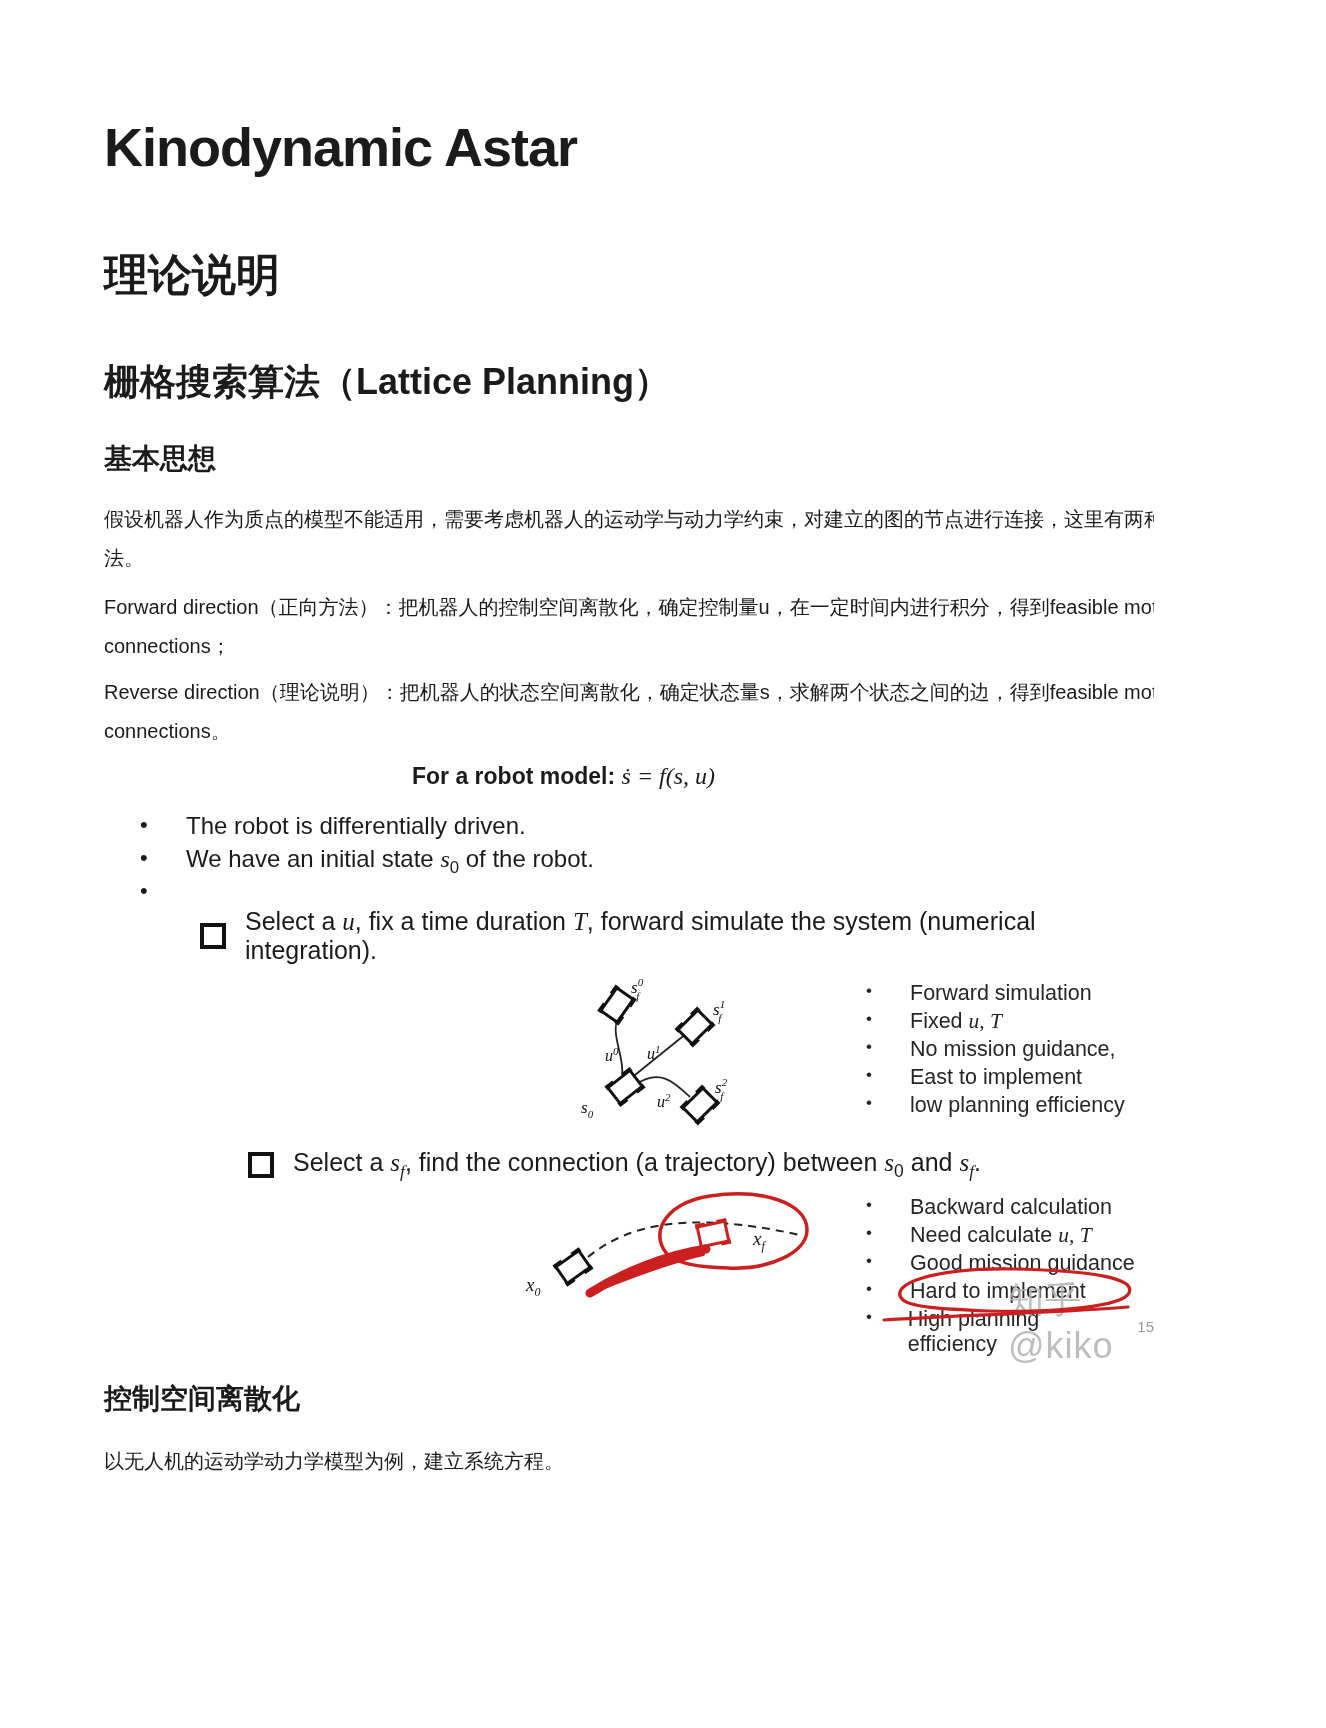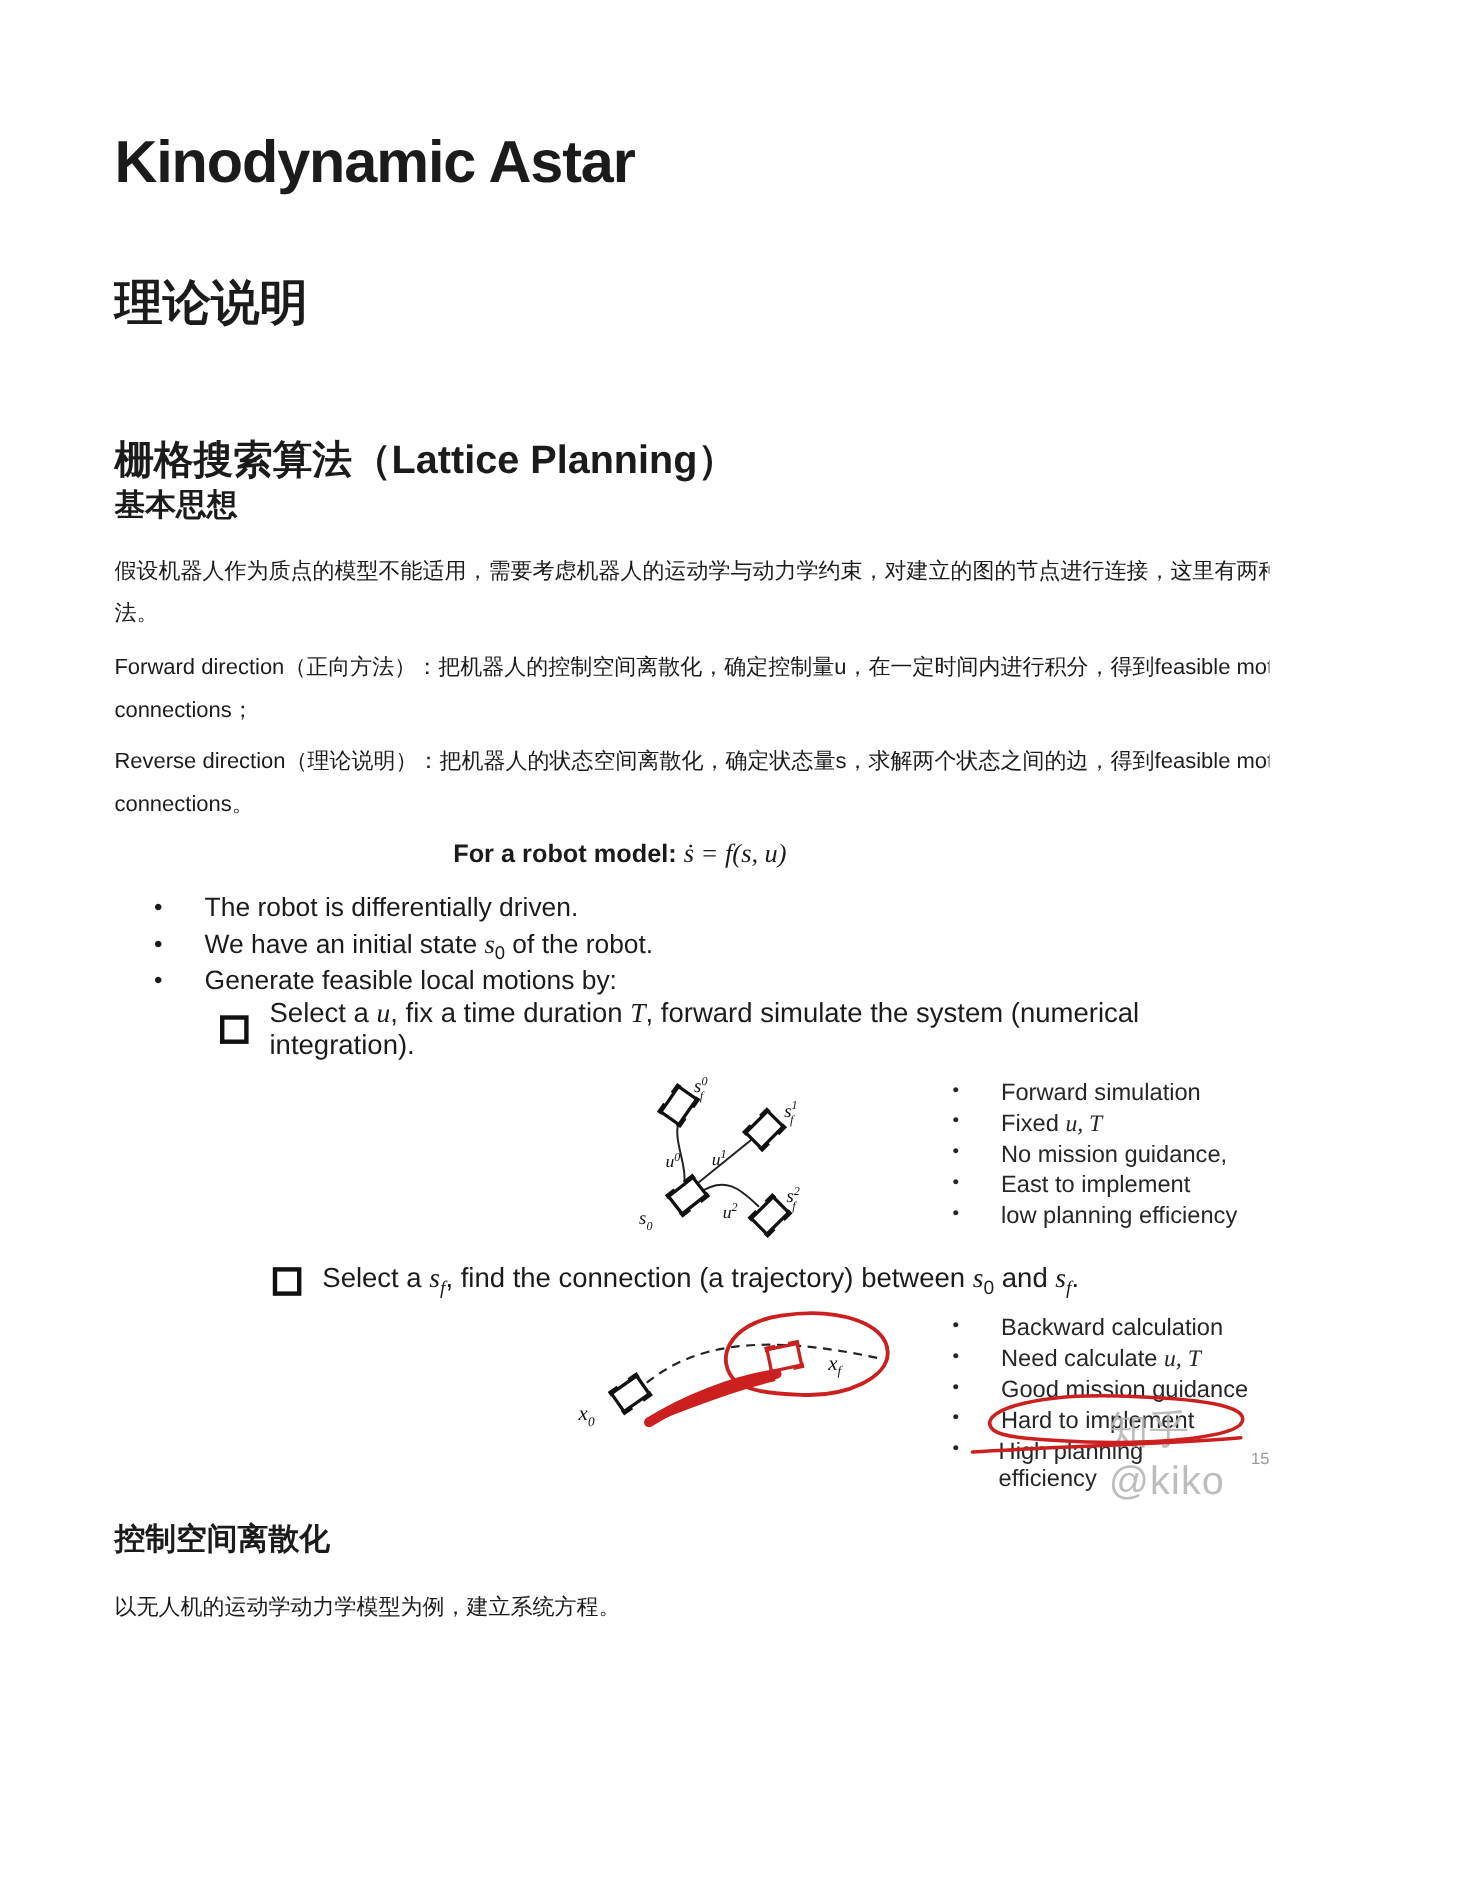--- a/index.html
+++ b/index.html
@@ -1,21 +1,21 @@
 <!DOCTYPE html>
 <html><head>
 <meta charset="utf-8">
 <style>
   html,body{margin:0;padding:0;background:#ffffff;}
   .page{position:relative;width:1154px;height:1728px;background:#fff;overflow:hidden;
         font-family:"Liberation Sans",sans-serif;color:#1b1b1b;}
   .abs{position:absolute;}
   .doc-title{font-size:54px;font-weight:bold;letter-spacing:-1px;font-family:"Liberation Sans",sans-serif;}
   .h-zh-xl{font-size:44px;font-weight:bold;font-family:"Liberation Serif",serif;text-align:center;}
-  .h-zh-lg{font-size:36px;font-weight:bold;font-family:"Liberation Serif",serif;margin-top:36px;}
+  .h-zh-lg{font-size:36px;font-weight:bold;font-family:"Liberation Serif",serif;}
   .h-zh-lg .latin{font-family:"Liberation Sans",sans-serif;}
   .h-zh-md{font-size:28px;font-weight:bold;font-family:"Liberation Serif",serif;}
   .body-para{font-size:20px;line-height:39px;width:1118px;font-family:"Liberation Sans",sans-serif;}
   .serif-zh{font-family:"Liberation Serif",serif;}
   .formula{font-size:23px;font-weight:600;}
   .formula .math{font-family:"Liberation Serif",serif;font-style:italic;font-weight:normal;font-size:24px;}
   .blist .row{display:flex;align-items:flex-start;height:33px;font-size:24px;}
   .blist .mark{width:46px;text-align:left;padding-left:12px;font-size:22px;}
   .chkrow{display:flex;align-items:center;font-size:25px;}
   .chkbox{display:inline-block;width:18px;height:18px;border:4px solid #111;margin-right:19px;flex:0 0 auto;}
@@ -65,21 +65,20 @@
     <div class="row">
       <span class="mark">•</span>
       <span>The robot is differentially driven.</span>
     </div>
     <div class="row">
       <span class="mark">•</span>
       <span><span>We have an initial state </span><span class="mvar">s</span><sub>0</sub><span> of the robot.</span></span>
     </div>
     <div class="row">
       <span class="mark">•</span>
-      <span>Generate feasible local motions by:</span>
     </div>
   </div>
 
   <div class="abs chkrow" style="left:200px;top:907px;">
     <span class="chkbox"></span>
     <span><span>Select a </span><span class="mvar">u</span><span>, fix a time duration </span><span class="mvar">T</span><span>, forward simulate the system (numerical integration).</span></span>
   </div>
 
   <svg class="abs" style="left:575px;top:975px;" width="185" height="165" viewBox="0 0 185 165">
     <defs>

